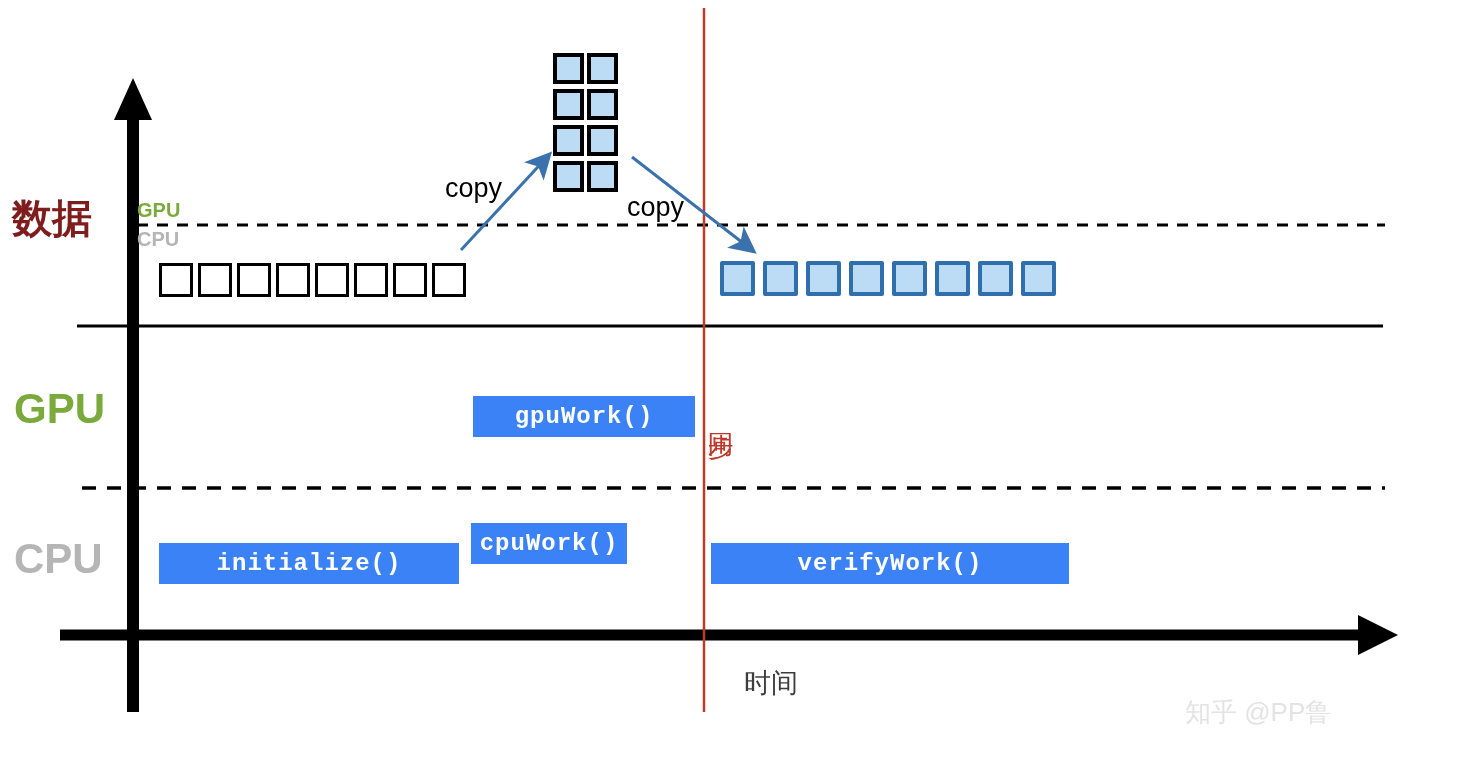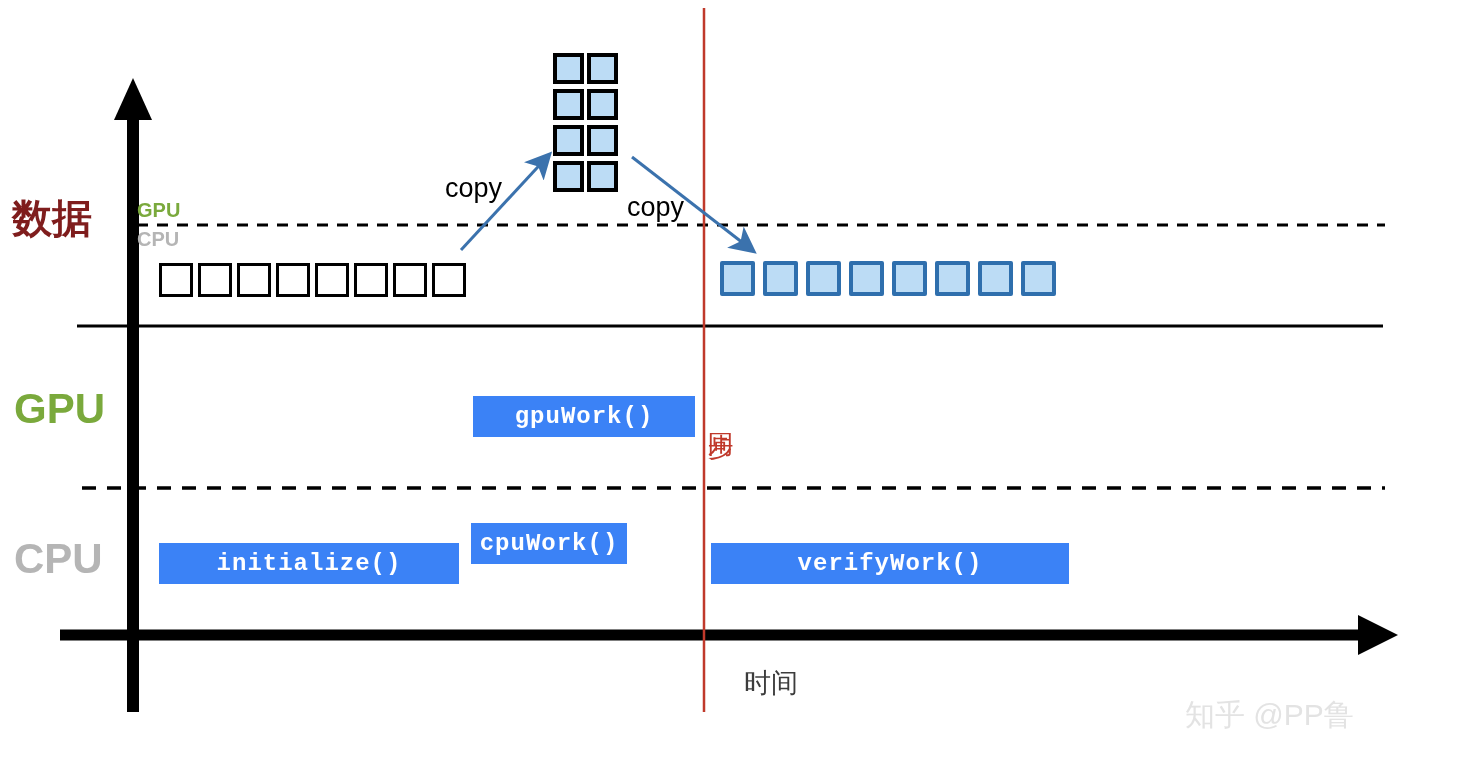--- a/index.html
+++ b/index.html
@@ -96,21 +96,21 @@
     font-size: 26px;
     color: #c0392b;
     writing-mode: vertical-rl;
     text-orientation: upright;
     letter-spacing: 1px;
   }
   .watermark {
     position: absolute;
     left: 1185px;
     top: 695px;
-    font-size: 30px;
+    font-size: 26px;
     color: #e3e3e3;
     white-space: nowrap;
     font-weight: 400;
   }
 
   
   .bar {
     position: absolute;
     background: #3b82f6;
     color: #ffffff;

